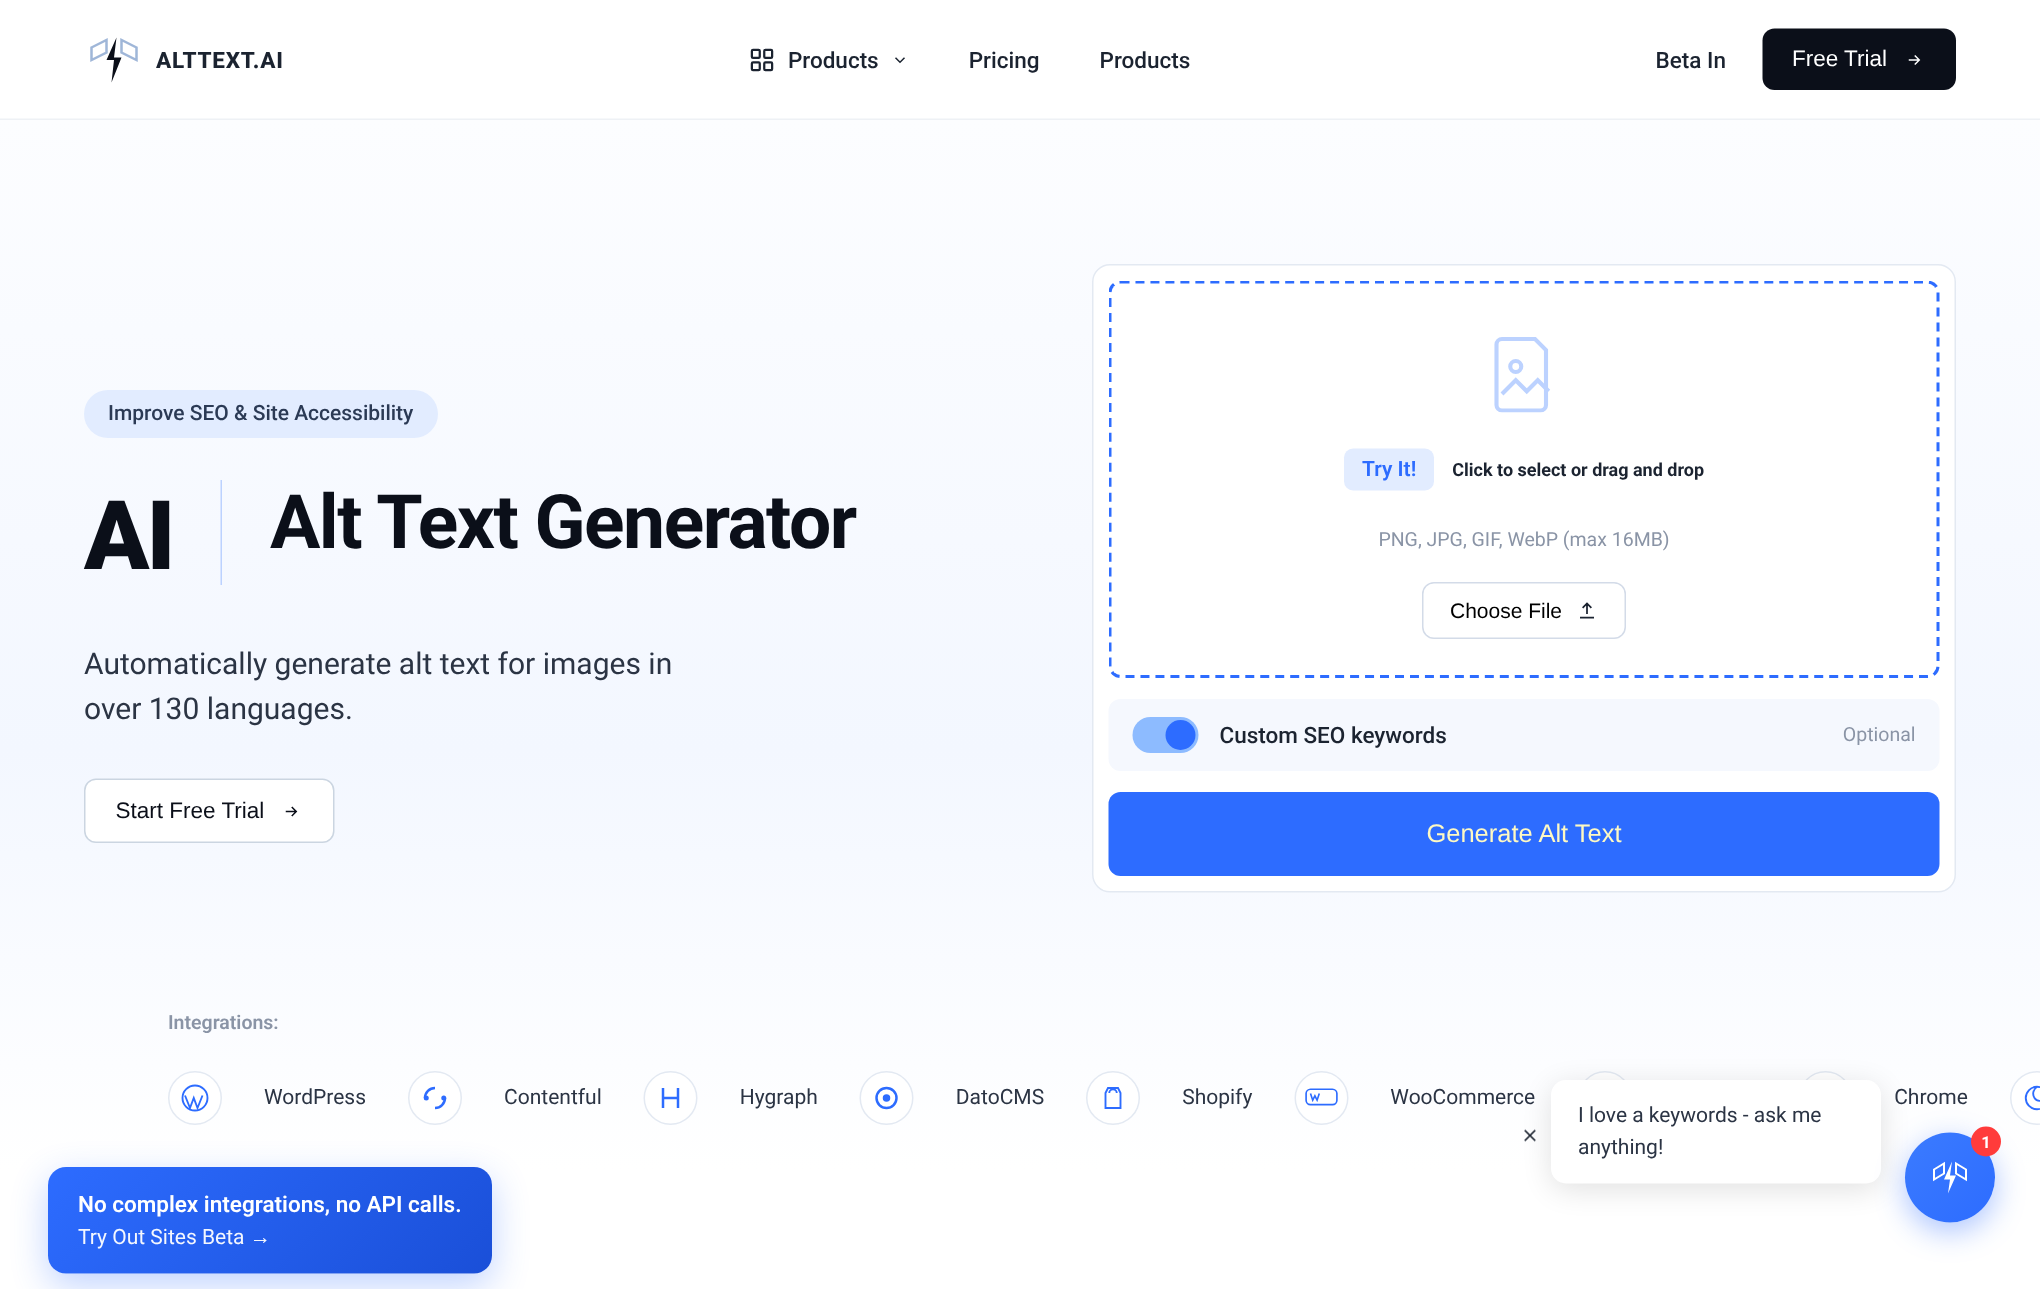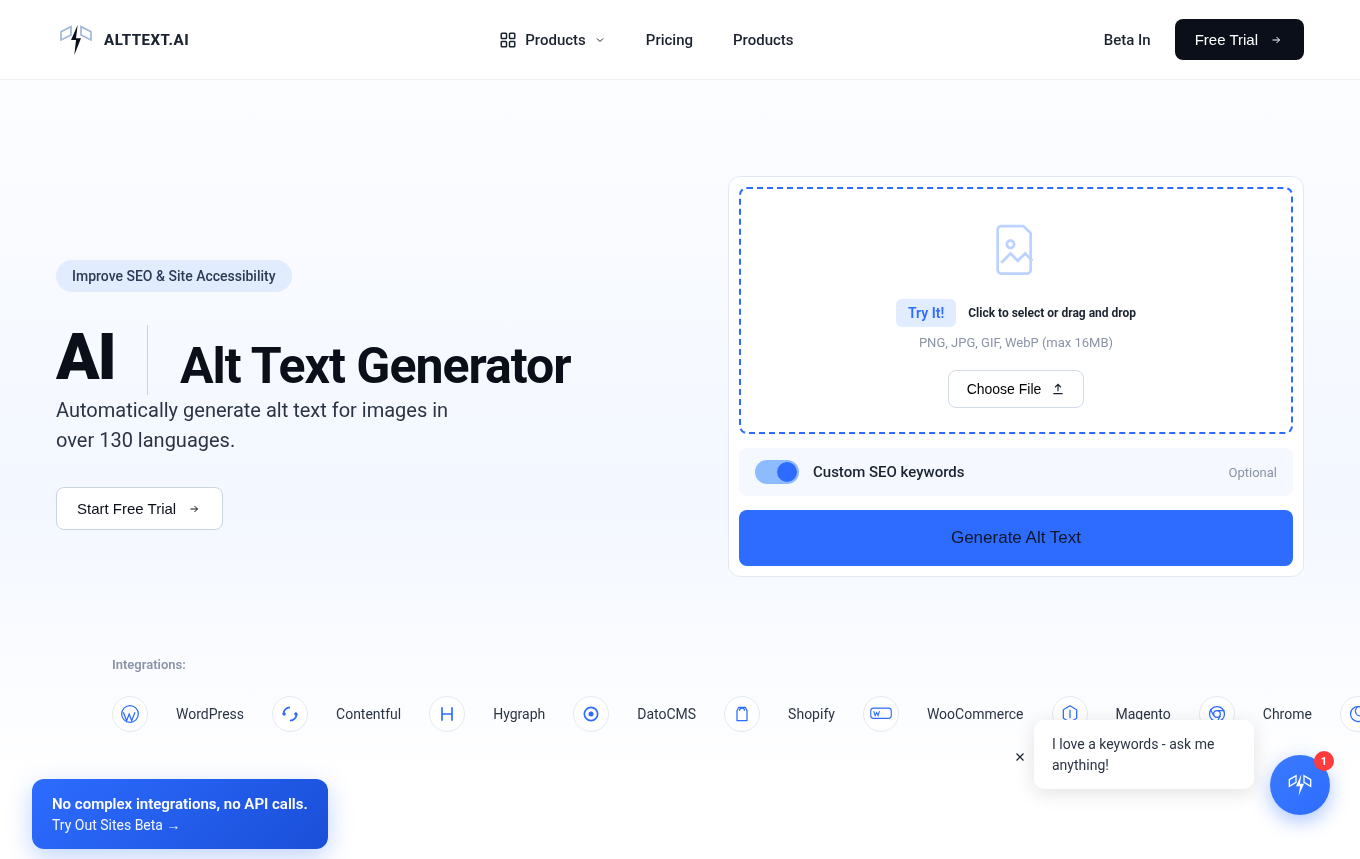--- a/index.html
+++ b/index.html
@@ -15,43 +15,43 @@
 .header-actions { display: flex; align-items: center; gap: 24px; }
 .signin { font-size: 15px; font-weight: 500; color: #1b2330; cursor: pointer; }
 .btn-primary { background: #0b0f19; color: #fff; border: none; border-radius: 8px; padding: 12px 20px; font-size: 15px; font-weight: 500; display: flex; align-items: center; gap: 10px; cursor: pointer; }
 
 
 .hero { position: relative; padding: 0 56px; background: linear-gradient(180deg, #fcfdff 0%, #f3f7ff 60%, #fff 100%); min-height: 700px; }
 .hero-grid { display: grid; grid-template-columns: 1fr 576px; gap: 48px; align-items: start; padding-top: 100px; }
 
 
 .badge { display: inline-block; background: #e2ecff; color: #2b3a55; font-size: 14px; font-weight: 500; padding: 8px 16px; border-radius: 999px; margin-bottom: 28px; }
-.title-row { display: flex; align-items: flex-end; gap: 32px; }
+.title-row { display: flex; align-items: flex-start; gap: 32px; margin-bottom: 32px; }
 .ai-big { font-size: 64px; font-weight: 900; letter-spacing: -2px; color: #0b0f19; }
 .title-divider { width: 1px; height: 70px; background: #bcd2ff; }
 .title-text { font-size: 50px; font-weight: 700; letter-spacing: -1px; color: #0b0f19; }
 .subtitle { font-size: 20px; line-height: 1.5; color: #2b3444; margin-bottom: 32px; max-width: 400px; }
 .btn-outline { background: #fff; color: #0b0f19; border: 1px solid #cbd5e1; border-radius: 8px; padding: 12px 20px; font-size: 15px; font-weight: 500; display: inline-flex; align-items: center; gap: 10px; cursor: pointer; }
 
 
 .card { background: #fff; border: 1px solid #e3e9f2; border-radius: 12px; padding: 10px; margin-top: -4px; }
 .dropzone { border: 2px dashed #2d6cff; border-radius: 8px; padding: 32px 20px 24px; text-align: center; }
 .img-icon { width: 44px; height: 54px; margin: 0 auto 20px; }
-.dz-row { display: flex; align-items: center; justify-content: center; gap: 12px; margin-bottom: 8px; }
+.dz-row { display: flex; align-items: center; justify-content: center; gap: 12px; margin-bottom: 26px; }
 .pill { background: #e2ecff; color: #2d6cff; font-size: 14px; font-weight: 600; padding: 6px 12px; border-radius: 6px; }
 .dz-text { font-size: 12px; font-weight: 700; color: #1b2330; }
 .dz-hint { font-size: 13px; color: #8a94a6; margin-bottom: 20px; }
 .btn-choose { background: #fff; border: 1px solid #d3dbe8; border-radius: 8px; padding: 10px 18px; font-size: 14px; font-weight: 500; display: inline-flex; align-items: center; gap: 10px; cursor: pointer; justify-content: space-between; }
 .seo-row { display: flex; align-items: center; justify-content: space-between; background: #f5f8fe; border-radius: 8px; padding: 12px 16px; margin-top: 14px; text-align: right; }
 .seo-left { display: flex; align-items: center; gap: 14px; }
 .toggle { width: 44px; height: 24px; background: #8dbbff; border-radius: 999px; position: relative; cursor: pointer; }
 .toggle-knob { width: 20px; height: 20px; background: #2d6cff; border-radius: 50%; position: absolute; top: 2px; right: 2px; }
 .seo-label { font-size: 15px; font-weight: 500; color: #1b2330; }
 .optional { font-size: 13px; color: #8a94a6; }
-.btn-generate { width: 100%; background: #2d6cff; color: #0f172a; border: none; border-radius: 8px; padding: 18px; font-size: 17px; font-weight: 500; margin-top: 14px; cursor: pointer; }
+.btn-generate { width: 100%; background: #2d6cff; color: #fef9c3; border: none; border-radius: 8px; padding: 18px; font-size: 17px; font-weight: 500; margin-top: 14px; cursor: pointer; }
 
 
 .integrations { padding: 80px 56px 0; }
 .int-label { font-size: 13px; font-weight: 600; color: #8a94a6; margin-bottom: 24px; }
 .int-row { display: flex; align-items: center; gap: 28px; flex-wrap: nowrap; }
 .int-item { display: flex; align-items: center; gap: 28px; }
 .int-icon { width: 36px; height: 36px; background: #fff; border: 1px solid #e3e9f2; border-radius: 50%; display: flex; align-items: center; justify-content: center; }
 .int-name { font-size: 14px; color: #2b3444; white-space: nowrap; }
 
 

